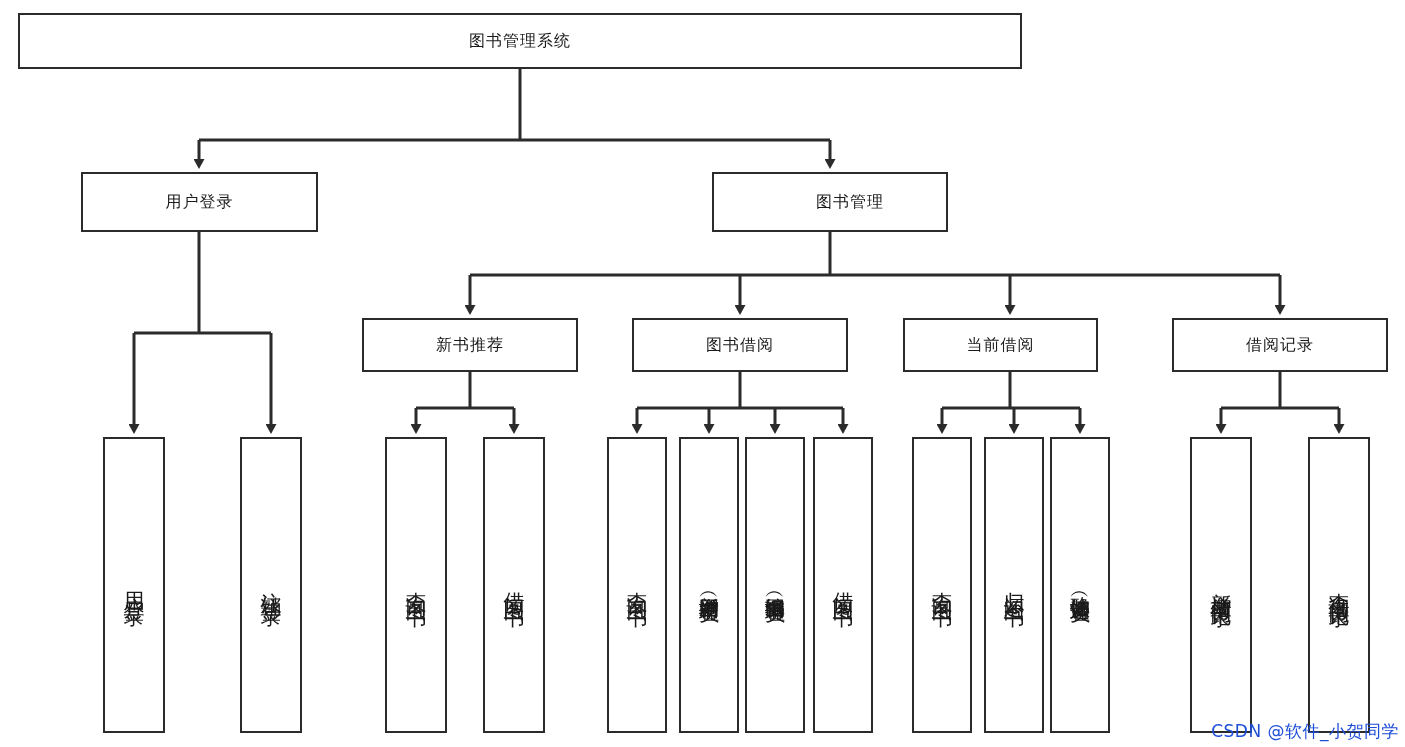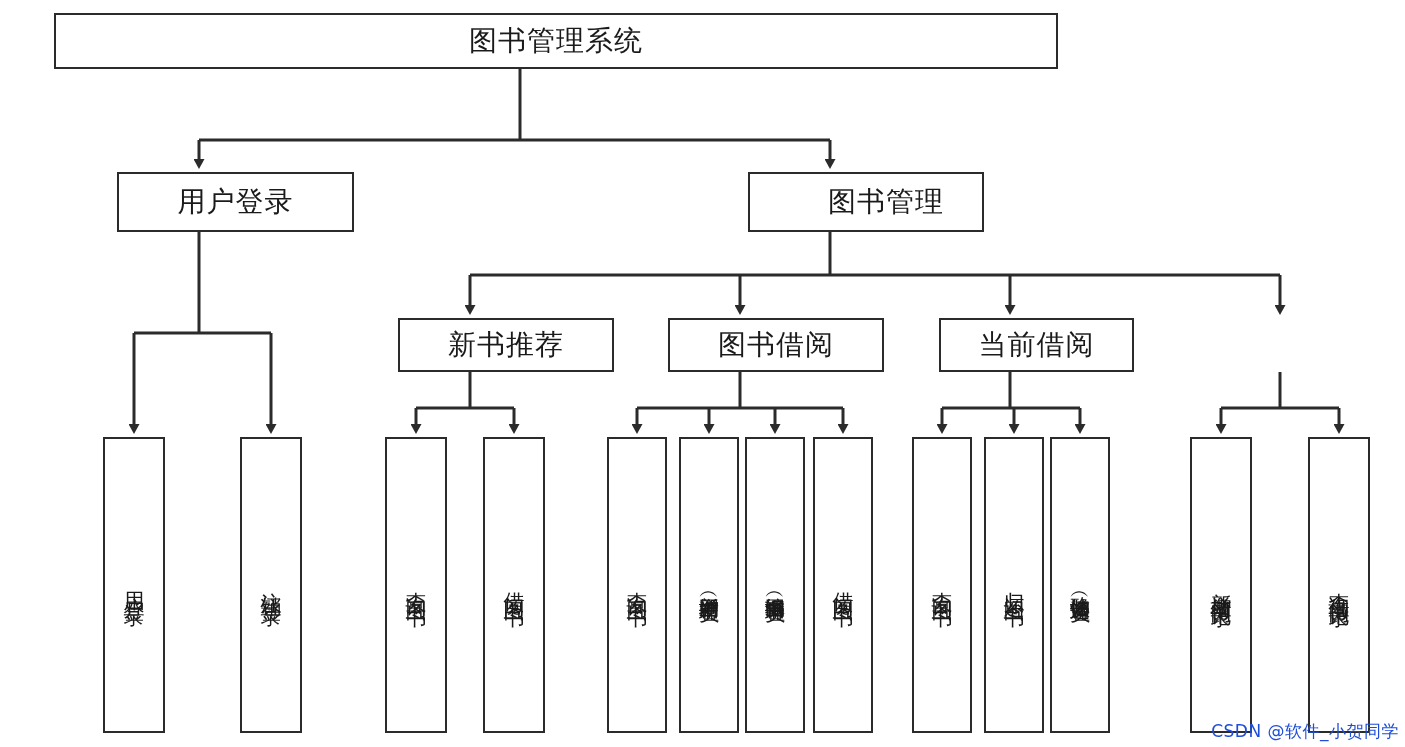--- a/index.html
+++ b/index.html
@@ -21,24 +21,23 @@
     position: absolute;
     box-sizing: border-box;
     border: 2px solid #2b2b2b;
     background: #ffffff;
     display: flex;
     align-items: center;
     justify-content: center;
     color: #1a1a1a;
   }
   .node.horizontal {
-    font-size: 28px;
+    font-size: 16px;
     letter-spacing: 1px;
     line-height: 1.1;
-    margin-left: 36px;
   }
   .node.vertical {
     font-size: 21px;
   }
   .vtext {
     writing-mode: vertical-rl;
     text-orientation: upright;
     letter-spacing: 5px;
     line-height: 1.05;
     white-space: nowrap;
@@ -130,20 +129,23 @@
 
   <div class="node horizontal" id="node-l3-1" style="left: 632px; top: 318px; width: 216px; height: 54px;">
     <span>图书借阅</span>
   </div>
   <div class="node horizontal" id="node-l3-0" style="left: 362px; top: 318px; width: 216px; height: 54px;">
     <span>新书推荐</span>
   </div>
   <div class="node horizontal" id="node-l3-2" style="left: 903px; top: 318px; width: 195px; height: 54px;">
     <span>当前借阅</span>
   </div>
+  <div class="node horizontal" id="node-l3-3" style="left: 1172px; top: 318px; width: 216px; height: 54px;">
+    <span>借阅记录</span>
+  </div>
 
   <div class="node vertical" id="node-leaf-0" style="left: 103px; top: 437px; width: 62px; height: 296px;">
     <span class="vtext">用户登录</span>
   </div>
   <div class="node vertical" id="node-leaf-1" style="left: 240px; top: 437px; width: 62px; height: 296px;">
     <span class="vtext">注销登录</span>
   </div>
   <div class="node vertical" id="node-leaf-2" style="left: 385px; top: 437px; width: 62px; height: 296px;">
     <span class="vtext">查询图书</span>
   </div>

